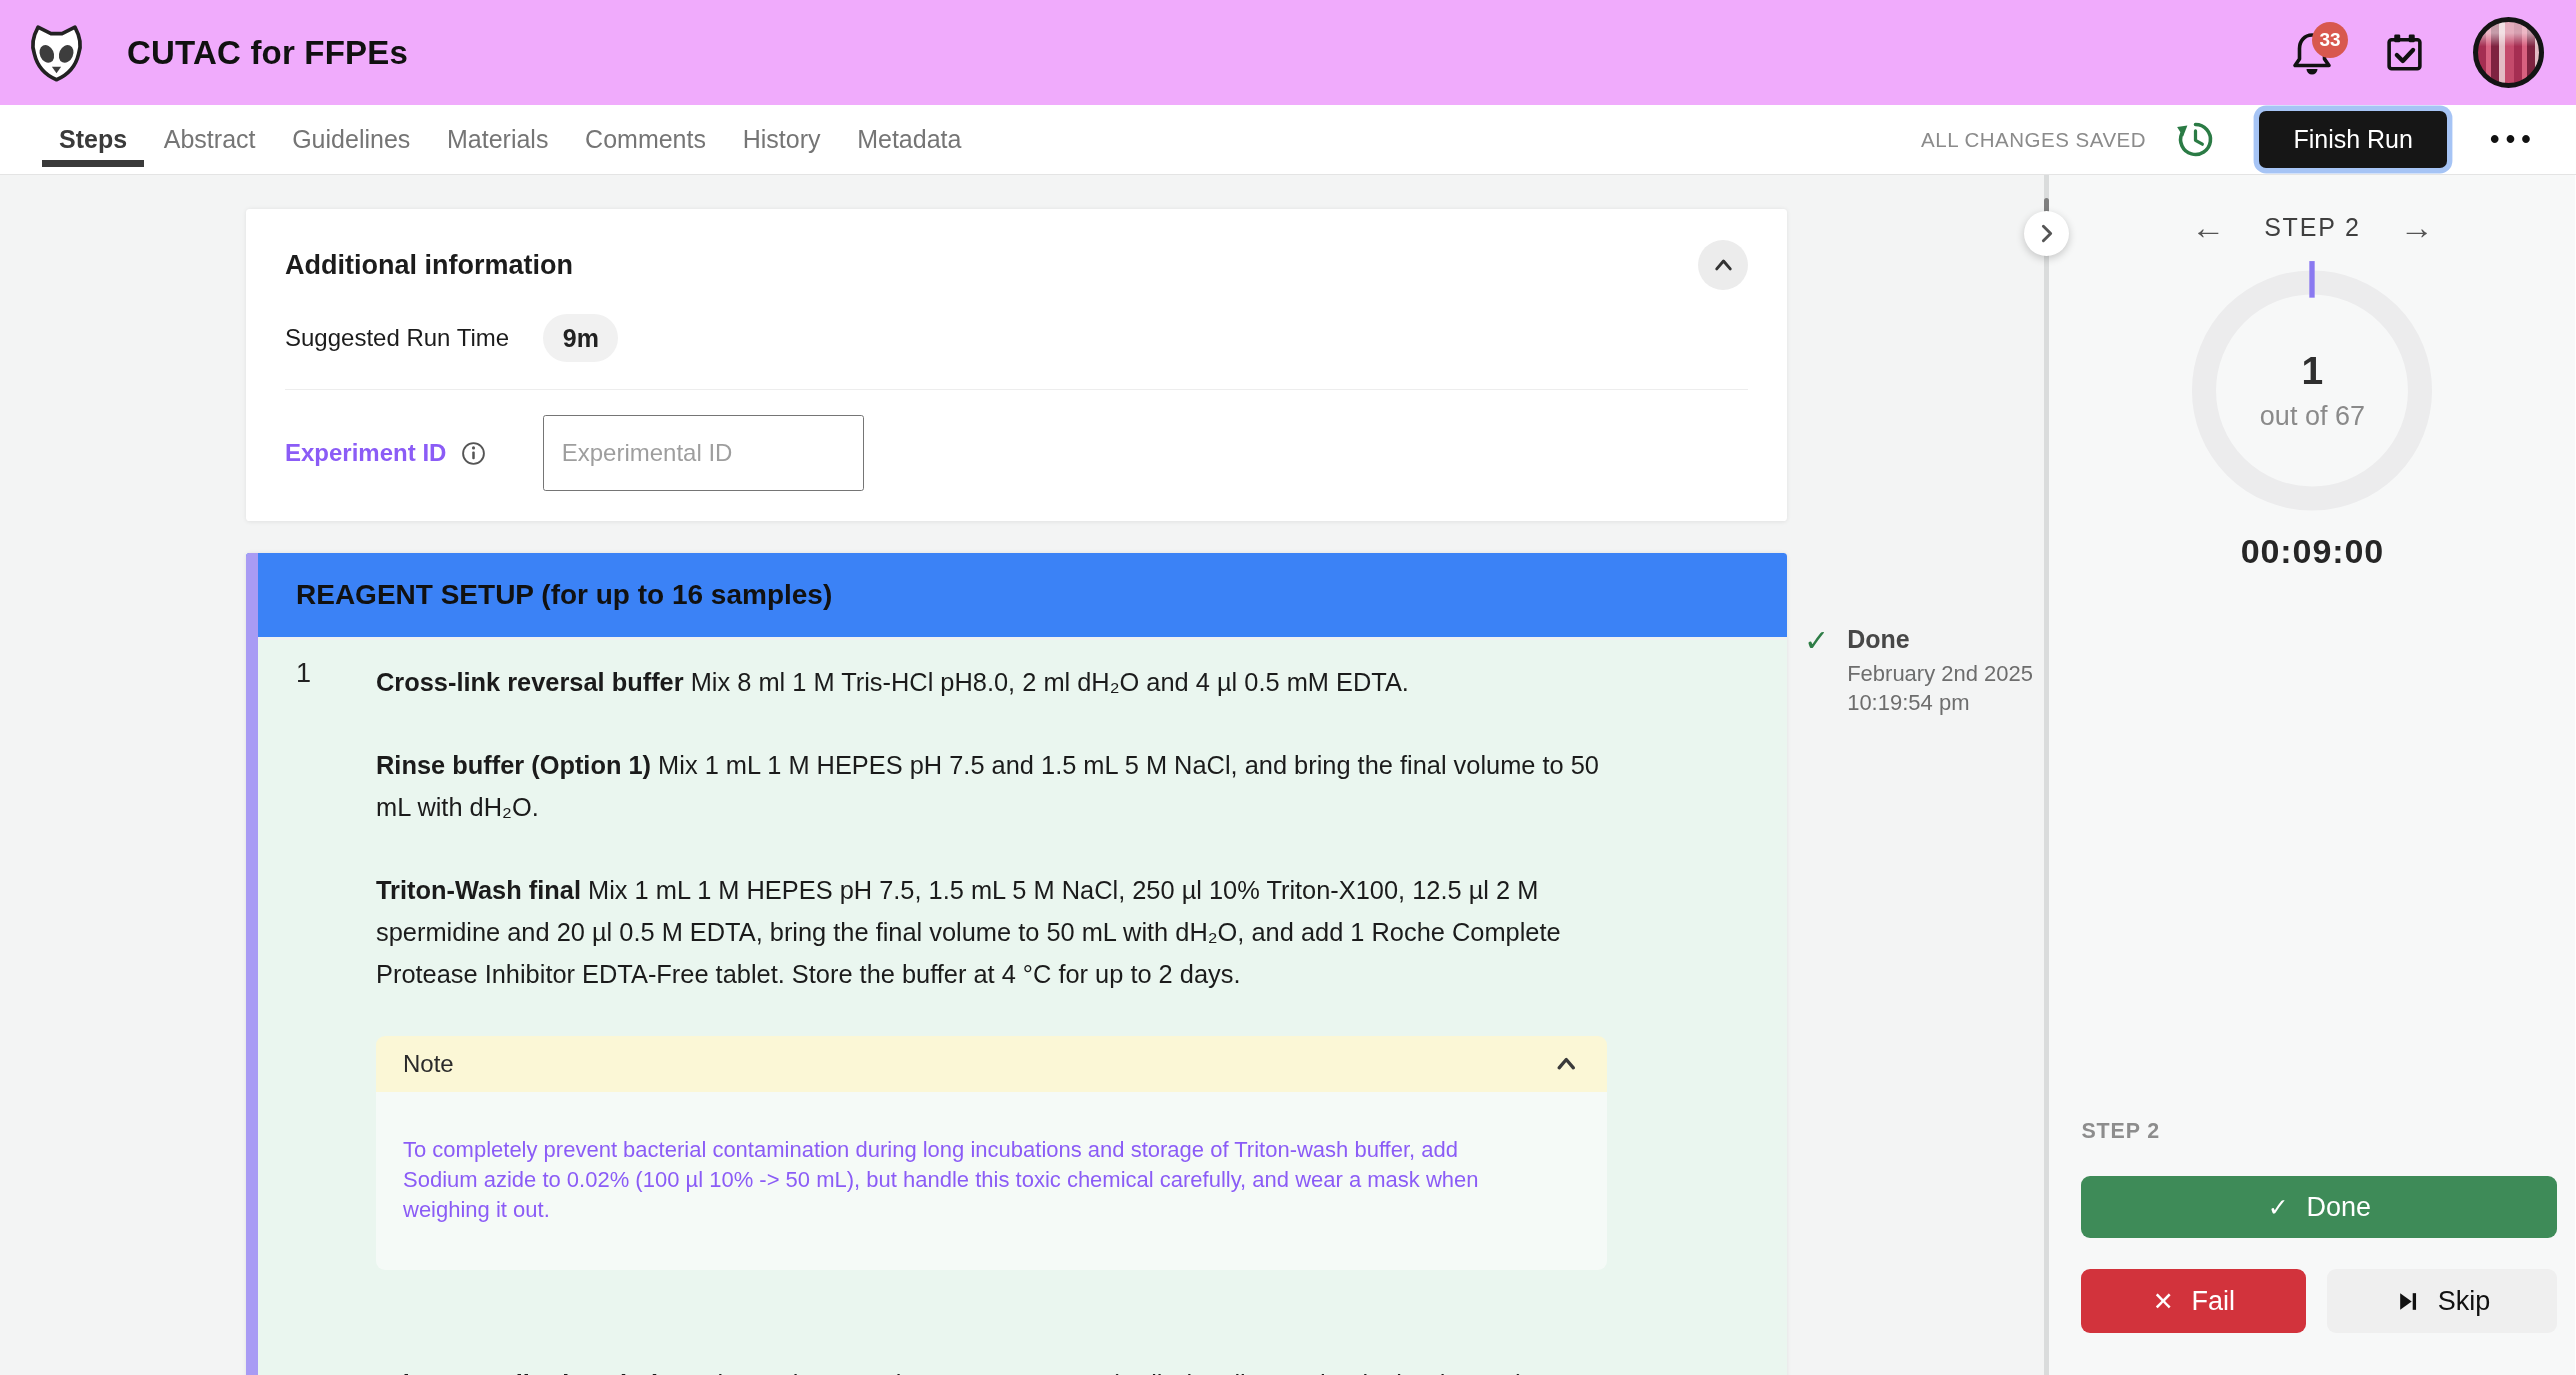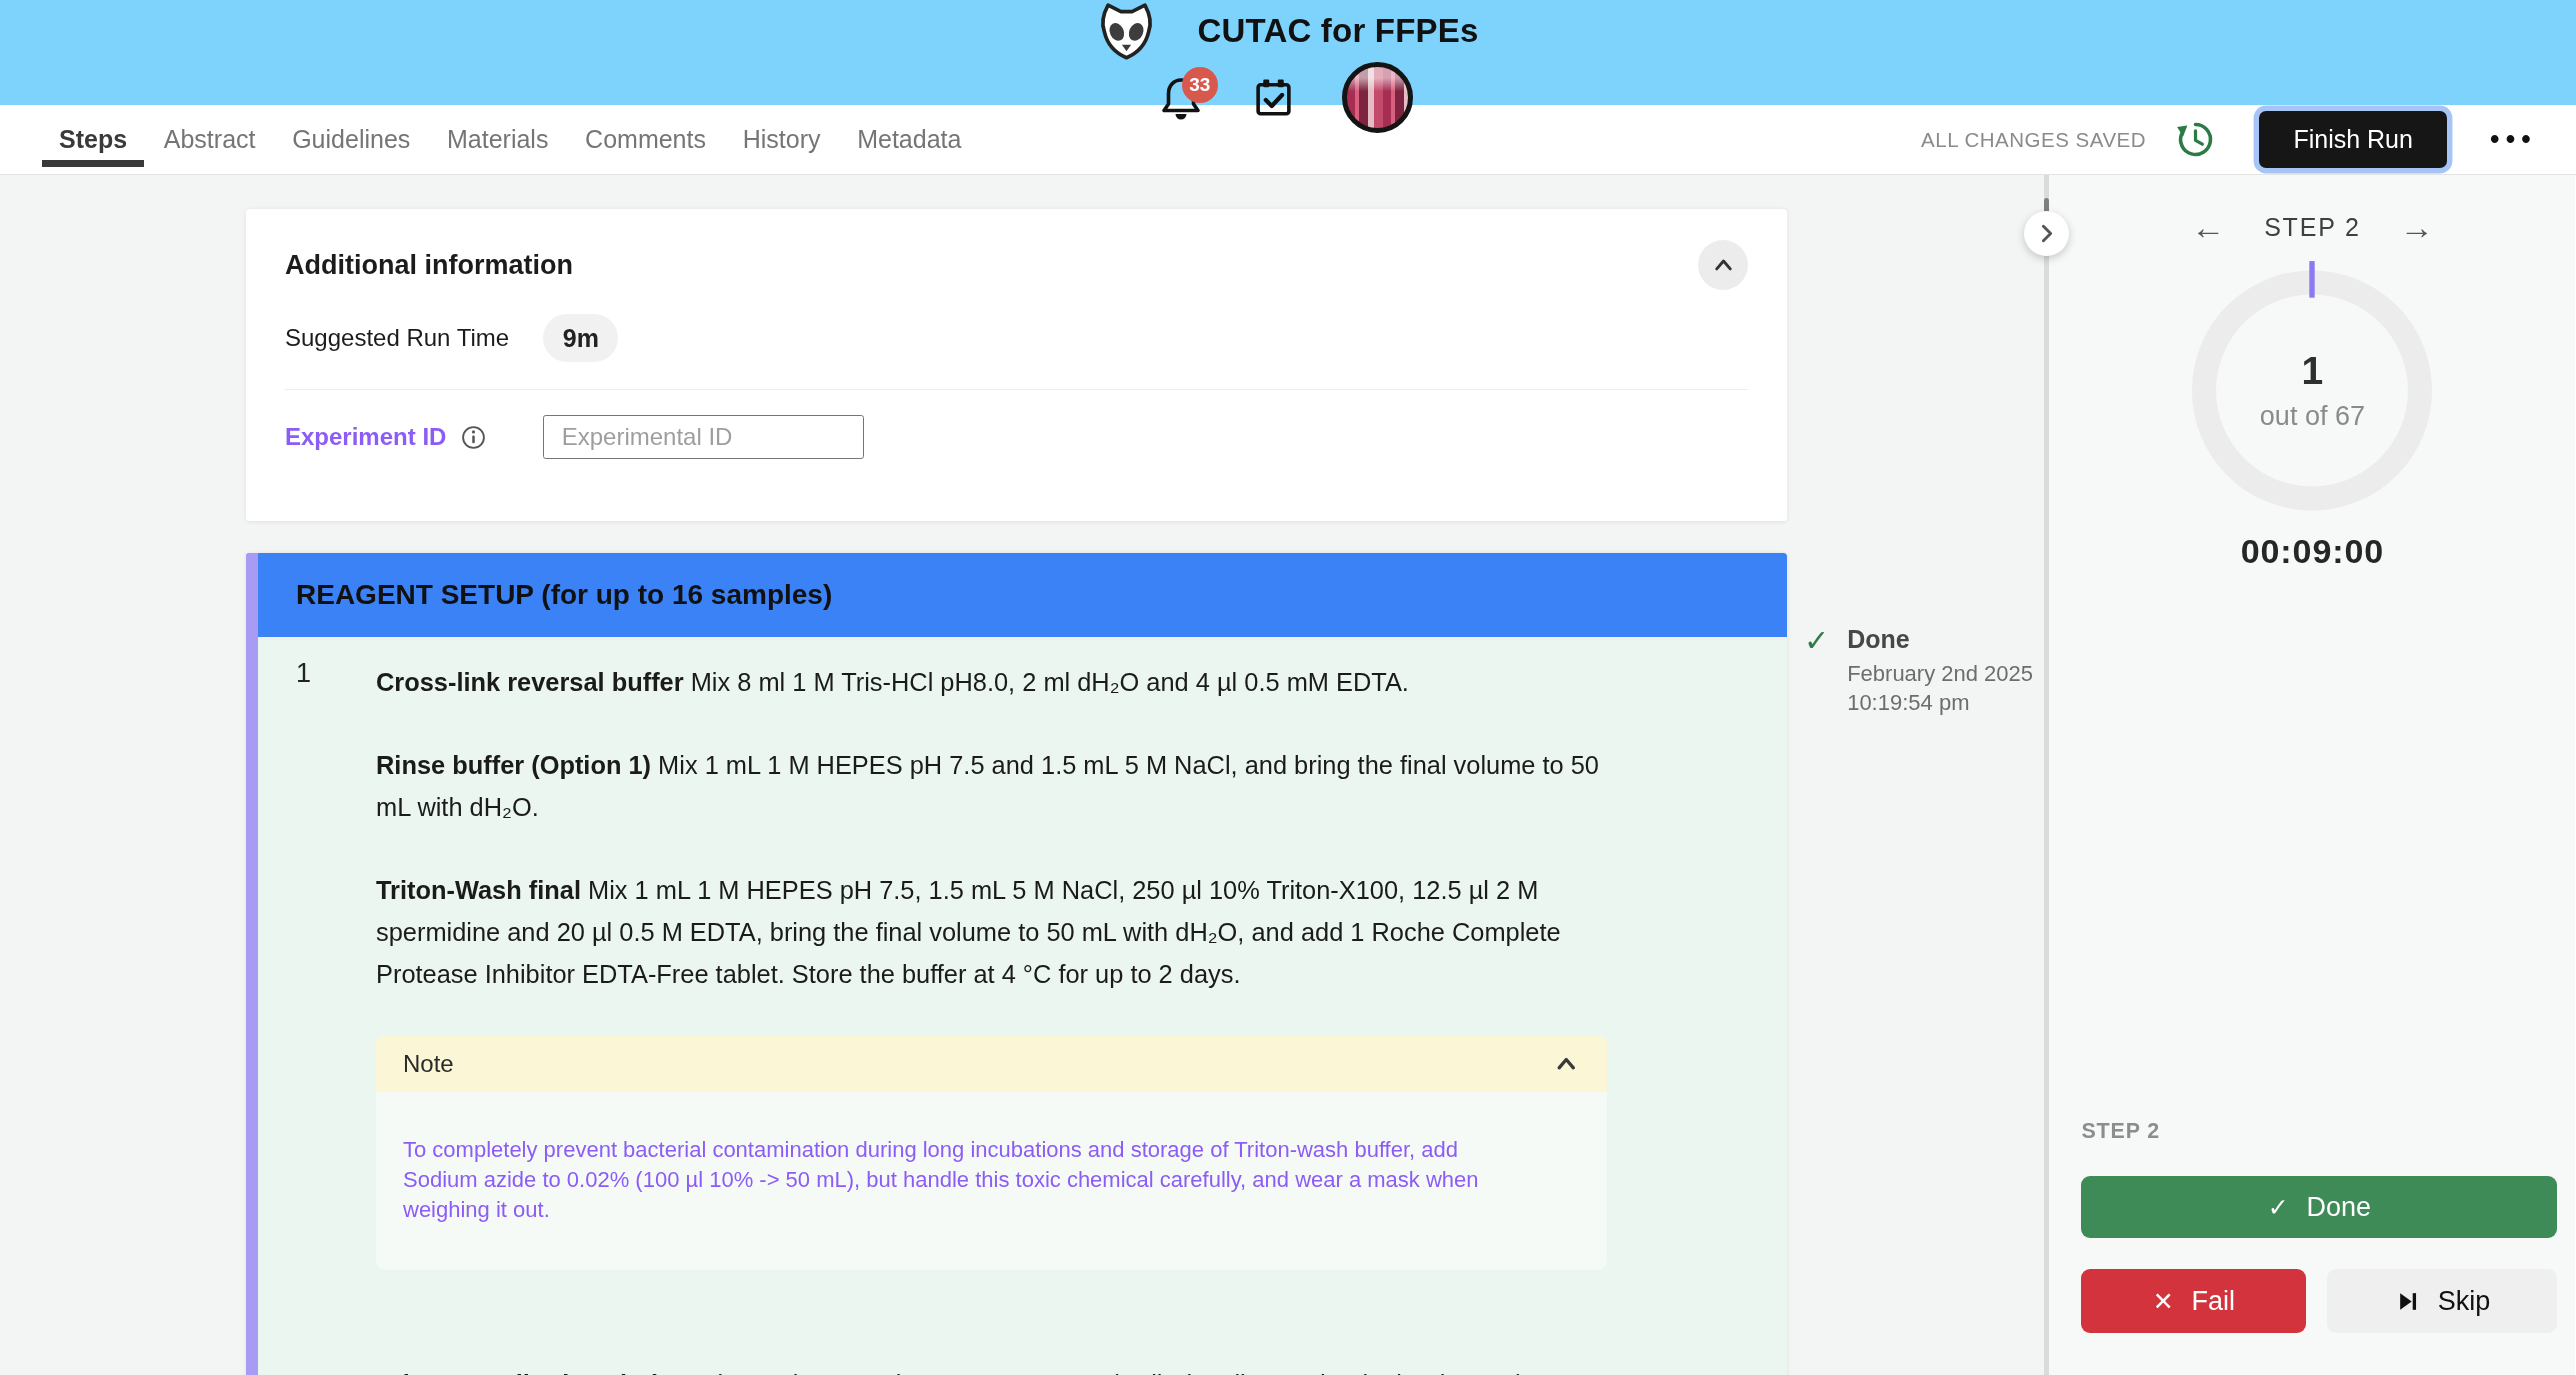--- a/index.html
+++ b/index.html
@@ -1,22 +1,22 @@
 <!DOCTYPE html>
 <html style="font-size:14.3px"><head>
 <meta charset="utf-8">
 <style>
   * { margin:0; padding:0; box-sizing:border-box; }
   html,body { width:2576px; height:1375px; overflow:hidden; background:#fff;
     font-family:"Liberation Sans","DejaVu Sans",sans-serif; }
   .app { position:relative; width:2576px; height:1375px; }
 
   
-  .topbar { height:105px; background:#7dd3fc; display:flex; align-items:center;
-    justify-content:space-between; padding:0 39px;flex-direction:column; }
+  .topbar { height:105px; background:#f0abfc; display:flex; align-items:center;
+    justify-content:space-between; padding:0 27px; }
   .brand { display:flex; align-items:center; gap:41px; }
   .logo-svg { width:59px; height:62px; }
   .app-title { font-size:33px; font-weight:700; color:#111; letter-spacing:0.2px; }
   .topbar-right { display:flex; align-items:center; gap:48px; padding-right:5.4px; }
   .bell-wrap { position:relative; width:48px; height:50px; cursor:pointer; }
   .badge { position:absolute; top:-5.4px; right:-12.5px; width:36px; height:36px;
     border-radius:50%; background:#d8584e; color:#fff; font-size:19px; font-weight:700;
     display:flex; align-items:center; justify-content:center; }
   .avatar { width:71px; height:71px; border-radius:50%; border:5.4px solid #141414;
     background:
@@ -64,21 +64,21 @@
     display:flex; align-items:center; justify-content:center; cursor:pointer; }
   .runtime-row { display:flex; align-items:center; margin-top:23px; height:48px; }
   .runtime-label { font-size:24px; color:#1c1c1c; }
   .runtime-pill { margin-left:34px; background:#f1f1f1; border-radius:25px;
     height:48px; min-width:71px; padding:0 19.6px; display:flex; align-items:center;
     justify-content:center; font-size:25px; font-weight:700; color:#222; }
   .info-divider { border:none; border-top:1.8px solid #ededed; margin-top:27px; }
   .expid-row { display:flex; align-items:center; margin-top:25px; }
   .expid-label { font-size:24px; font-weight:700; color:#8b5cf6; }
   .info-icon { margin-left:14.3px; display:flex; cursor:pointer; }
-  .expid-input { margin-left:57px; width:321px; height:44px; border:1.8px solid #757575;
+  .expid-input { margin-left:57px; width:321px; height:76px; border:1.8px solid #757575;
     border-radius:2.7px; font-size:24px; color:#222; padding:0 18px; background:#fff;
     font-family:"Liberation Sans","DejaVu Sans",sans-serif; }
   .expid-input::placeholder { color:#9e9e9e; }
 
   
   .section-card { position:relative; min-height:826px; border-radius:3.6px; overflow:hidden; }
   .purple-bar { position:absolute; left:0; top:0; bottom:0; width:11.6px; background:#a89bf4; z-index:2; }
   .section-header { height:87px; background:#3b82f6; display:flex; align-items:center;
     padding-left:50px; border-bottom:3.6px solid #f0f1f1; }
   .section-title { font-size:28px; font-weight:700; color:#111; }

